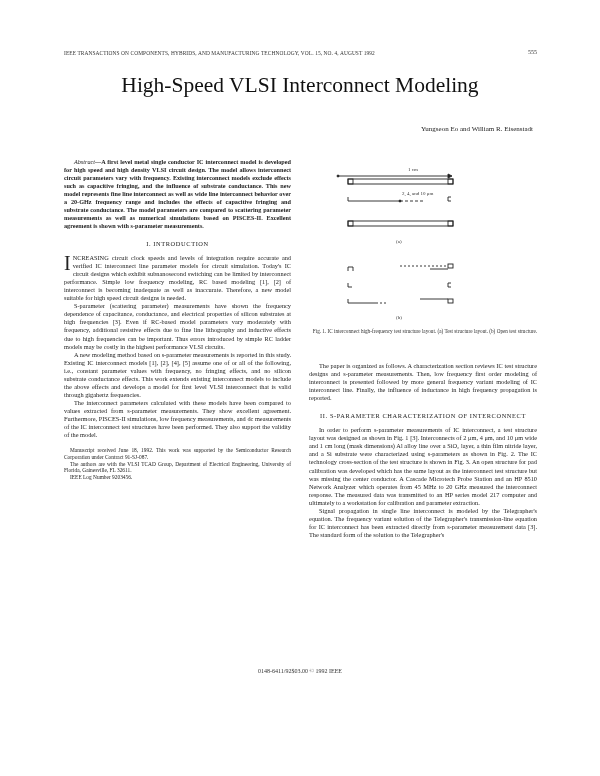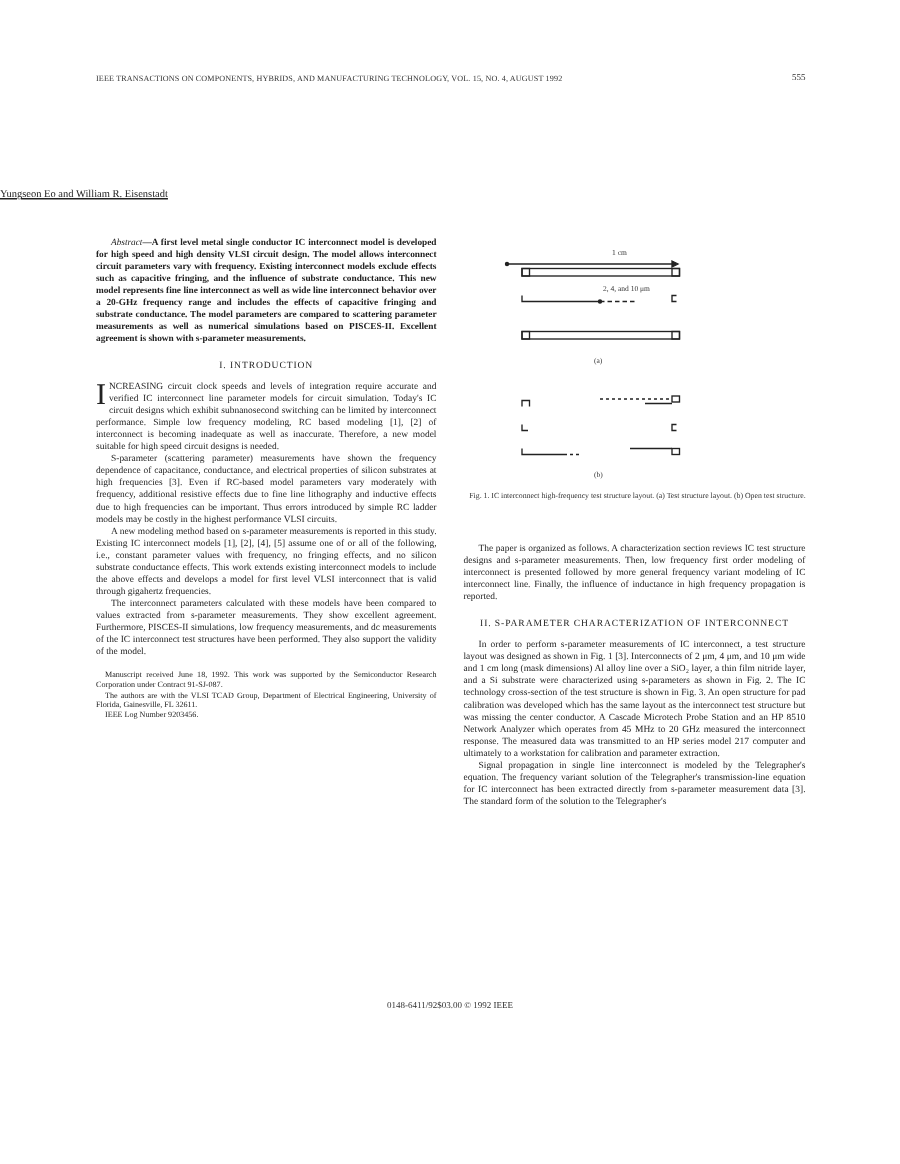--- a/index.html
+++ b/index.html
@@ -3,22 +3,22 @@
 <meta charset="utf-8">
 <style>
   html, body { margin: 0; padding: 0; background: #ffffff; }
   body { width: 600px; height: 776px; position: relative; overflow: hidden;
          font-family: "Liberation Serif", "DejaVu Serif", serif; color: #1a1a1a; }
   .running-head { position: absolute; top: 50px; left: 64px; width: 480px;
                   font-size: 5.4px; letter-spacing: 0.1px; color: #333; }
   .page-num { position: absolute; top: 49px; left: 528px; font-size: 6px; color: #333; }
   .title { position: absolute; top: 74px; left: 0; width: 600px; text-align: center;
            font-size: 21.5px; line-height: 23px; color: #111; }
-  .authors { position: absolute; top: 125px; left: 0; width: 533px; text-align: left;
-             font-size: 7px; color: #222; text-decoration: underline; }
+  .authors { position: absolute; top: 125px; left: 0; width: 533px; text-align: right;
+             font-size: 7px; color: #222; }
   .col { position: absolute; font-size: 6.3px; line-height: 8.05px; text-align: justify; color: #222; }
   .col-left { left: 64px; top: 158px; width: 227px; }
   .col-right { left: 309px; width: 228px; }
   .abstract { font-weight: bold; font-size: 6.2px; line-height: 8px; }
   .abstract .lead { font-style: italic; font-weight: normal; }
   p { margin: 0; text-indent: 10px; }
   .sec-head { text-align: center; font-size: 6.4px; letter-spacing: 0.6px; margin: 10px 0 6px 0; text-indent: 0; }
   .dropcap { float: left; font-size: 20px; line-height: 16px; margin: 1px 2px 0 0; }
   .first-para { text-indent: 0; }
   .footnotes { font-size: 5.4px; line-height: 6.7px; margin-top: 8px; }
@@ -28,20 +28,21 @@
   .fig-caption { position: absolute; left: 305px; top: 328px; width: 240px; font-size: 5.2px; line-height: 6.5px; text-align: center; color: #333; }
   .sublabel { position: absolute; font-size: 5px; color: #333; }
 </style>
 </head>
 <body>
 
 <div class="running-head">IEEE TRANSACTIONS ON COMPONENTS, HYBRIDS, AND MANUFACTURING TECHNOLOGY, VOL. 15, NO. 4, AUGUST 1992</div>
 <div class="page-num">555</div>
 
 <div class="title">
+  <div>High-Speed VLSI Interconnect Modeling</div>
 </div>
 <div class="authors">Yungseon Eo and William R. Eisenstadt</div>
 
 <div class="col col-left">
   <p class="abstract">
     <span class="lead">Abstract</span><span>—A first level metal single conductor IC interconnect model is developed for high speed and high density VLSI circuit design. The model allows interconnect circuit parameters vary with frequency. Existing interconnect models exclude effects such as capacitive fringing, and the influence of substrate conductance. This new model represents fine line interconnect as well as wide line interconnect behavior over a 20-GHz frequency range and includes the effects of capacitive fringing and substrate conductance. The model parameters are compared to scattering parameter measurements as well as numerical simulations based on PISCES-II. Excellent agreement is shown with s-parameter measurements.</span>
   </p>
   <div class="sec-head">I.  INTRODUCTION</div>
   <p class="first-para">
     <span class="dropcap">I</span><span>NCREASING circuit clock speeds and levels of integration require accurate and verified IC interconnect line parameter models for circuit simulation. Today's IC circuit designs which exhibit subnanosecond switching can be limited by interconnect performance. Simple low frequency modeling, RC based modeling [1], [2] of interconnect is becoming inadequate as well as inaccurate. Therefore, a new model suitable for high speed circuit designs is needed.</span>

